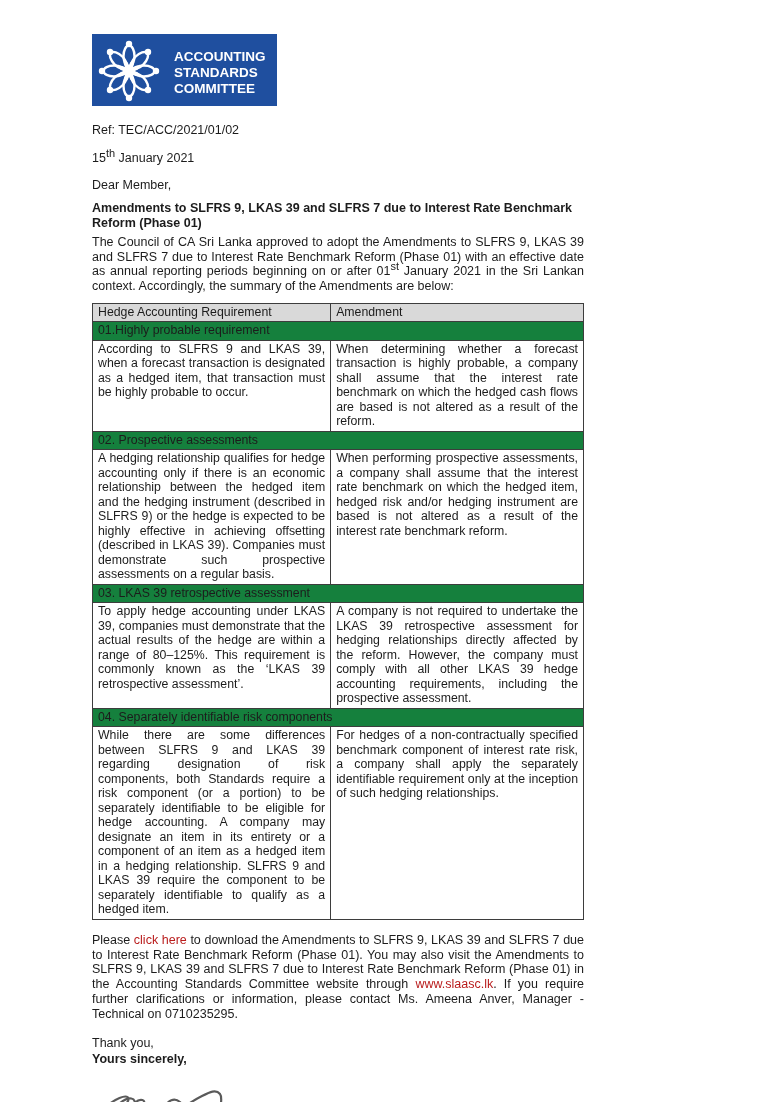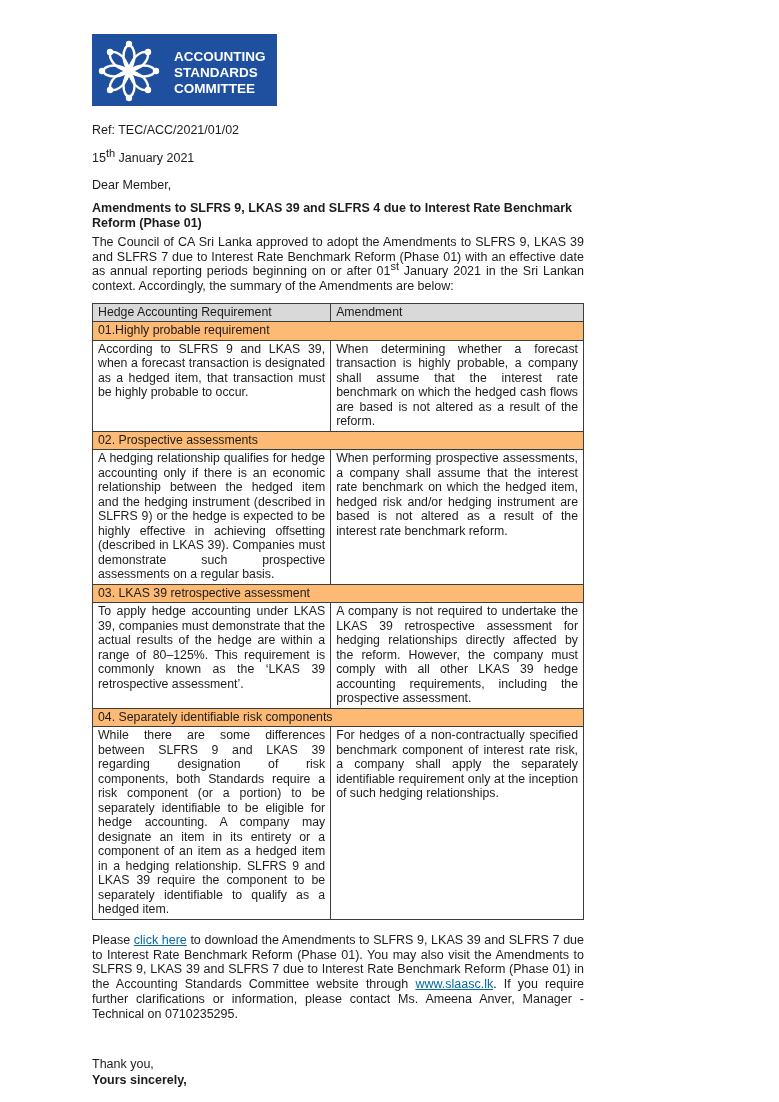--- a/index.html
+++ b/index.html
@@ -32,26 +32,26 @@
     font-size: 12.3px;
   }
   table.amend th, table.amend td {
     border: 1px solid #3d3d3d;
     padding: 1px 5px 2px 5px;
     vertical-align: top;
     text-align: left;
     font-weight: normal;
   }
   table.amend th { background: #d9d9d9; }
-  table.amend td.section { background: #fdba74; }
+  table.amend td.section { background: #15803d; }
   table.amend td.cell { text-align: justify; }
   
   .closing-para { margin-top: 13px; text-align: justify; }
-  a.doclink { color: #0369a1; text-decoration: underline; cursor: pointer; }
-  .thanks { margin-top: 36px; }
+  a.doclink { color: #b91c1c; cursor: pointer; }
+  .thanks { margin-top: 15px; }
   .sincerely { margin-top: 1px; font-weight: bold; }
   .signature { margin-top: 4px; margin-left: 2px; display: block; }
   .signer-name  { margin-top: 2px; }
   .signer-title { font-weight: bold; margin-top: 1px; }
   
   .footer {
     margin-top: 16px;
     font-size: 10px;
     line-height: 1.3;
     color: #2a2a2a;
@@ -107,21 +107,21 @@
       <text x="82" y="27">ACCOUNTING</text>
       <text x="82" y="43">STANDARDS</text>
       <text x="82" y="59">COMMITTEE</text>
     </g>
   </svg>
 
   <div class="ref-line">Ref: TEC/ACC/2021/01/02</div>
   <div class="date-line"><span>15</span><sup>th</sup><span> January 2021</span></div>
   <div class="salutation">Dear Member,</div>
 
-  <div class="subject">Amendments to SLFRS 9, LKAS 39 and SLFRS 4 due to Interest Rate Benchmark Reform (Phase 01)</div>
+  <div class="subject">Amendments to SLFRS 9, LKAS 39 and SLFRS 7 due to Interest Rate Benchmark Reform (Phase 01)</div>
   <div class="intro"><span>The Council of CA Sri Lanka approved to adopt the Amendments to SLFRS 9, LKAS 39 and SLFRS 7 due to Interest Rate Benchmark Reform (Phase 01) with an effective date as annual reporting periods beginning on or after 01</span><sup>st</sup><span> January 2021 in the Sri Lankan context. Accordingly, the summary of the Amendments are below:</span></div>
 
   <table class="amend">
     <colgroup>
         <col style="width:48.5%">
         <col style="width:51.5%">
       </colgroup>
     <tbody>
         <tr>
       <th>Hedge Accounting Requirement</th>

